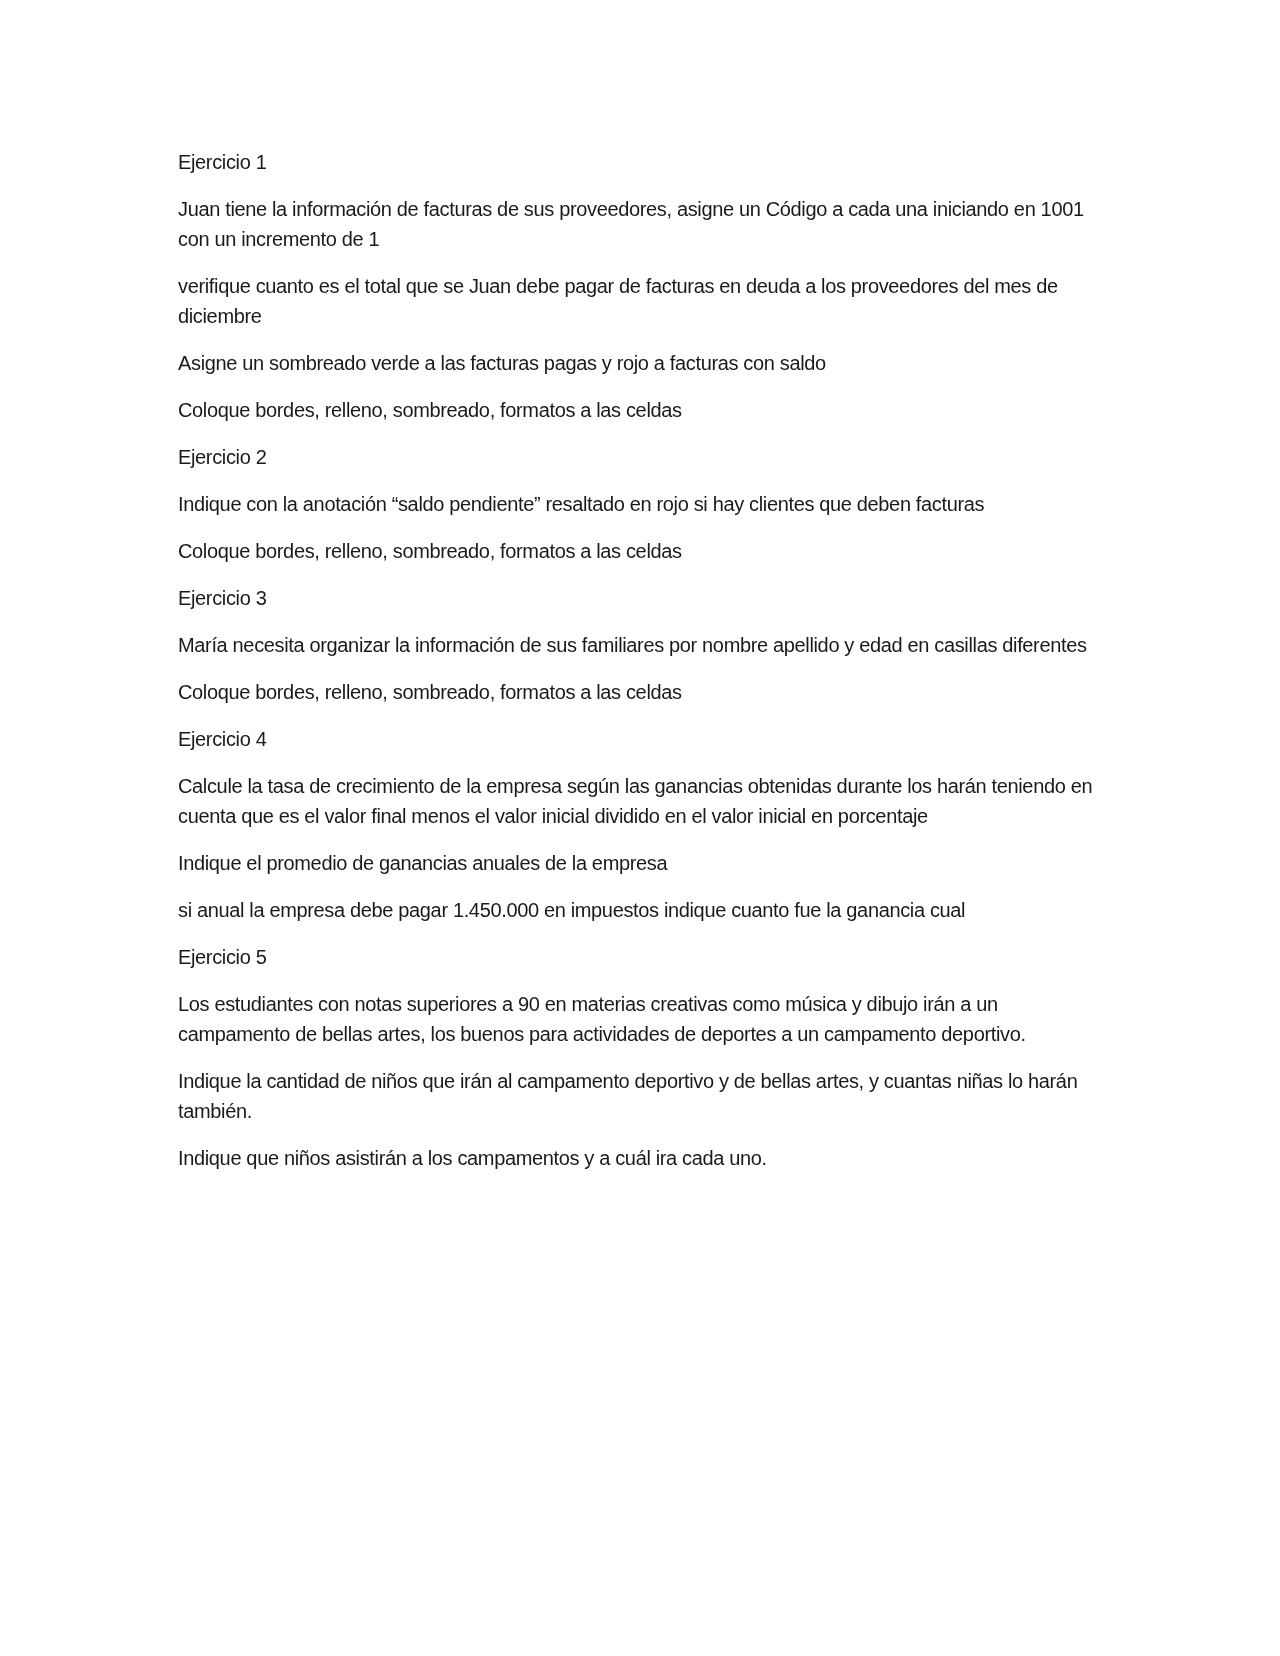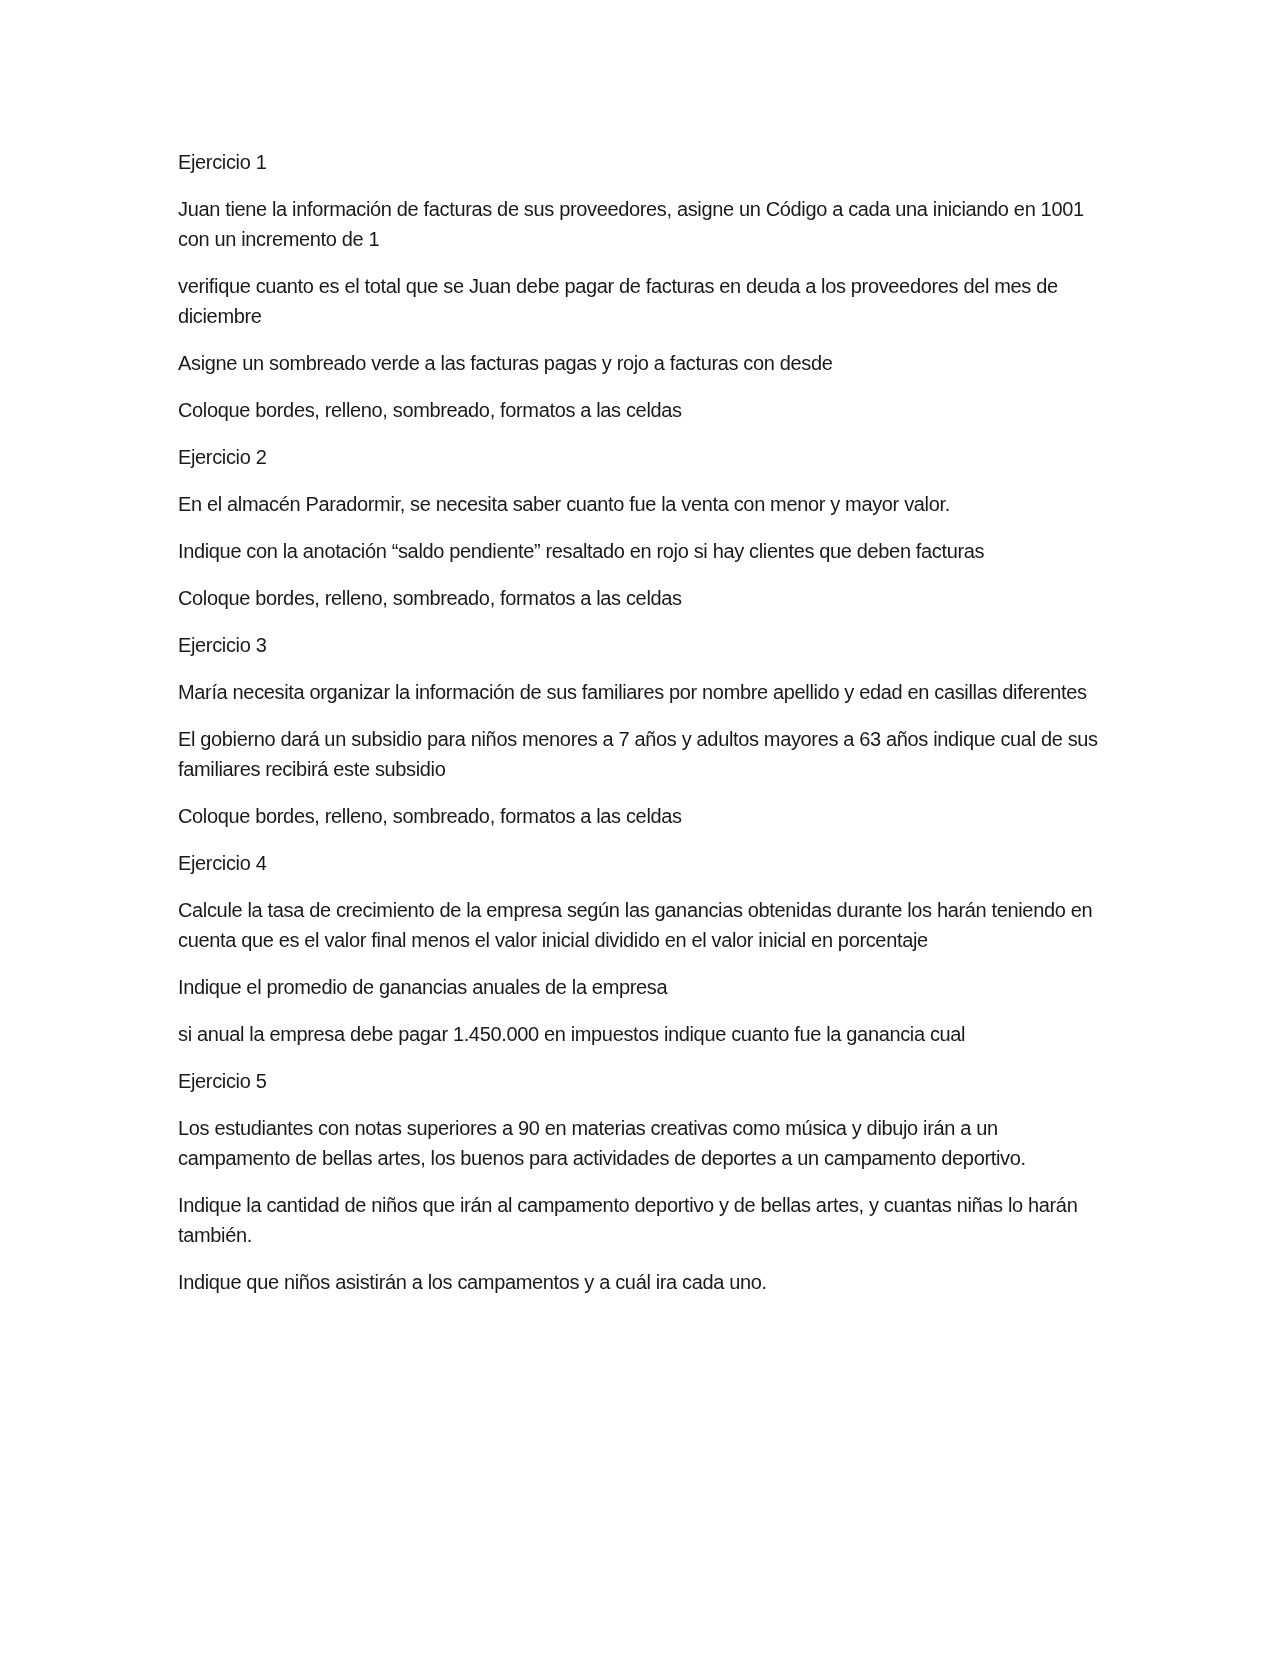--- a/index.html
+++ b/index.html
@@ -43,35 +43,33 @@
 </head>
 <body>
 
 <div class="page">
   <div class="content">
 
     <section>
       <p class="para heading">Ejercicio 1</p>
       <p class="para">Juan tiene la información de facturas de sus proveedores, asigne un Código a cada una iniciando en 1001 con un incremento de 1</p>
       <p class="para">verifique cuanto es el total que se Juan debe pagar de facturas en deuda a los proveedores del mes de diciembre</p>
-      <p class="para">Asigne un sombreado verde a las facturas pagas y rojo a facturas con desde</p>
+      <p class="para">Asigne un sombreado verde a las facturas pagas y rojo a facturas con saldo</p>
       <p class="para">Coloque bordes, relleno, sombreado, formatos a las celdas</p>
     </section>
 
     <section>
       <p class="para heading">Ejercicio 2</p>
-      <p class="para">En el almacén Paradormir, se necesita saber cuanto fue la venta con menor y mayor valor.</p>
       <p class="para">Indique con la anotación “saldo pendiente” resaltado en rojo si hay clientes que deben facturas</p>
       <p class="para">Coloque bordes, relleno, sombreado, formatos a las celdas</p>
     </section>
 
     <section>
       <p class="para heading">Ejercicio 3</p>
       <p class="para">María necesita organizar la información de sus familiares por nombre apellido y edad en casillas diferentes</p>
-      <p class="para">El gobierno dará un subsidio para niños menores a 7 años y adultos mayores a 63 años indique cual de sus familiares recibirá este subsidio</p>
       <p class="para">Coloque bordes, relleno, sombreado, formatos a las celdas</p>
     </section>
 
     <section>
       <p class="para heading">Ejercicio 4</p>
       <p class="para">Calcule la tasa de crecimiento de la empresa según las ganancias obtenidas durante los harán teniendo en cuenta que es el valor final menos el valor inicial dividido en el valor inicial en porcentaje</p>
       <p class="para">Indique el promedio de ganancias anuales de la empresa</p>
       <p class="para">si anual la empresa debe pagar 1.450.000 en impuestos indique cuanto fue la ganancia cual</p>
     </section>
 

